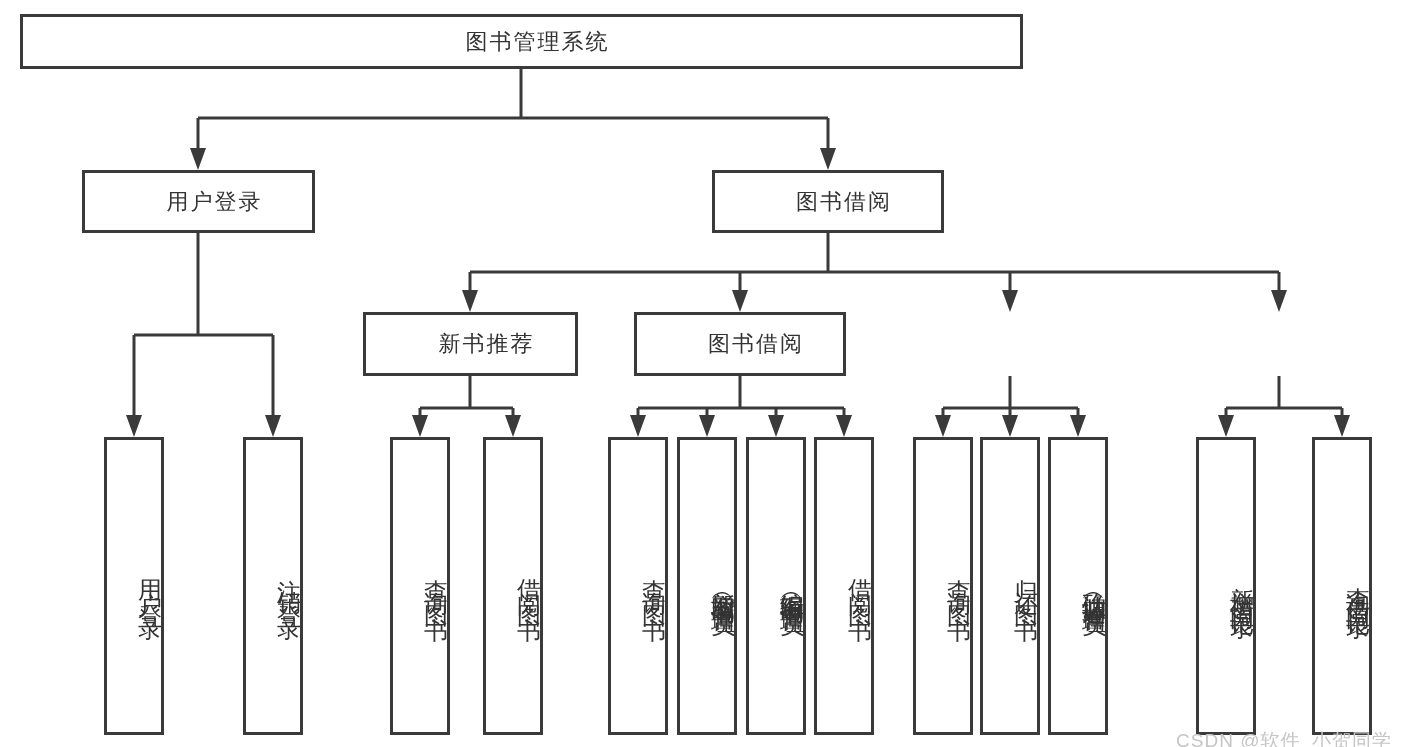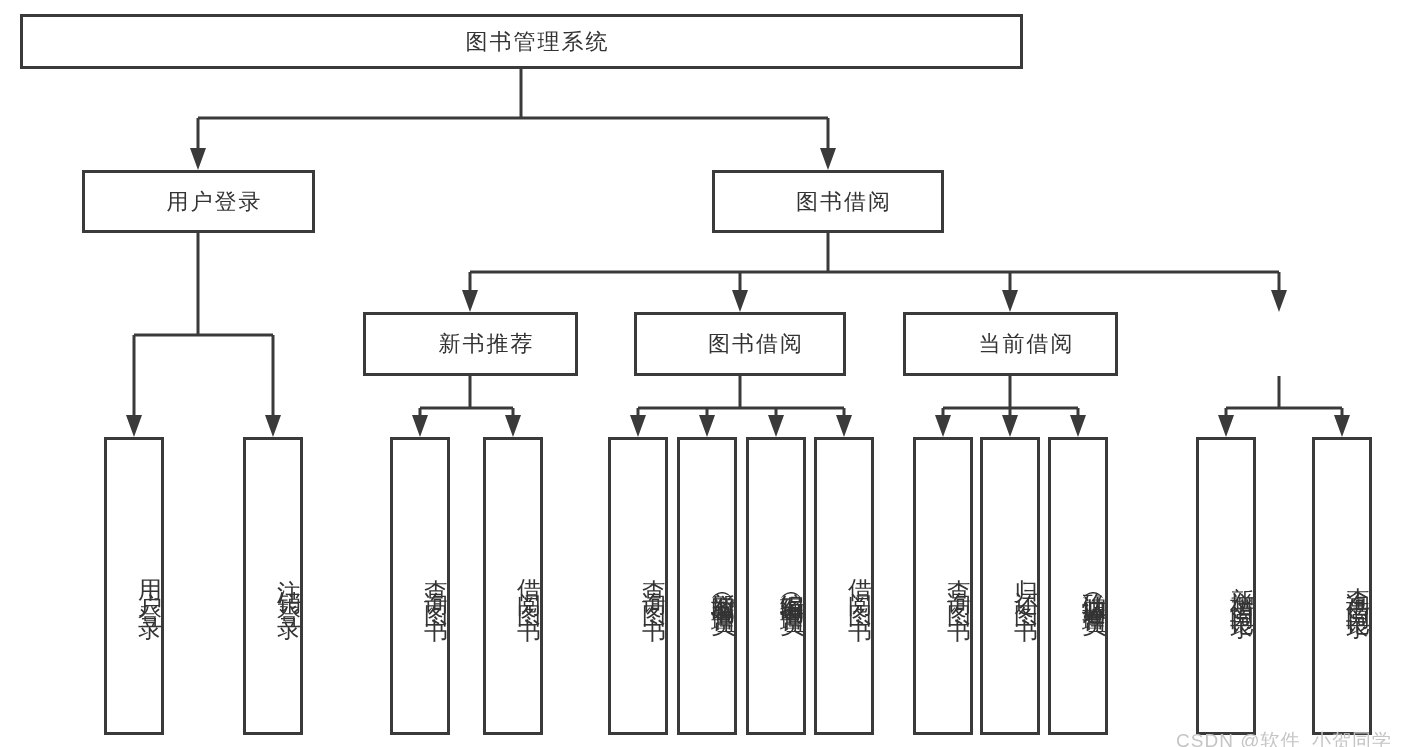--- a/index.html
+++ b/index.html
@@ -81,23 +81,20 @@
   <div class="node" style="left:712px;top:170px;width:232px;height:63px">
     <span class="lbl">图书借阅</span>
   </div>
 
   <div class="node" style="left:363px;top:312px;width:215px;height:64px">
     <span class="lbl">新书推荐</span>
   </div>
   <div class="node" style="left:634px;top:312px;width:212px;height:64px">
     <span class="lbl">图书借阅</span>
   </div>
-  <div class="node" style="left:903px;top:312px;width:215px;height:64px">
-    <span class="lbl">当前借阅</span>
-  </div>
 
   <div class="node" style="left:104px;top:437px;width:60px;height:298px">
     <span class="vlbl sp4">用户登录</span>
   </div>
   <div class="node" style="left:243px;top:437px;width:60px;height:298px">
     <span class="vlbl sp4">注销登录</span>
   </div>
 
   <div class="node" style="left:390px;top:437px;width:60px;height:298px">
     <span class="vlbl sp4">查询图书</span>

